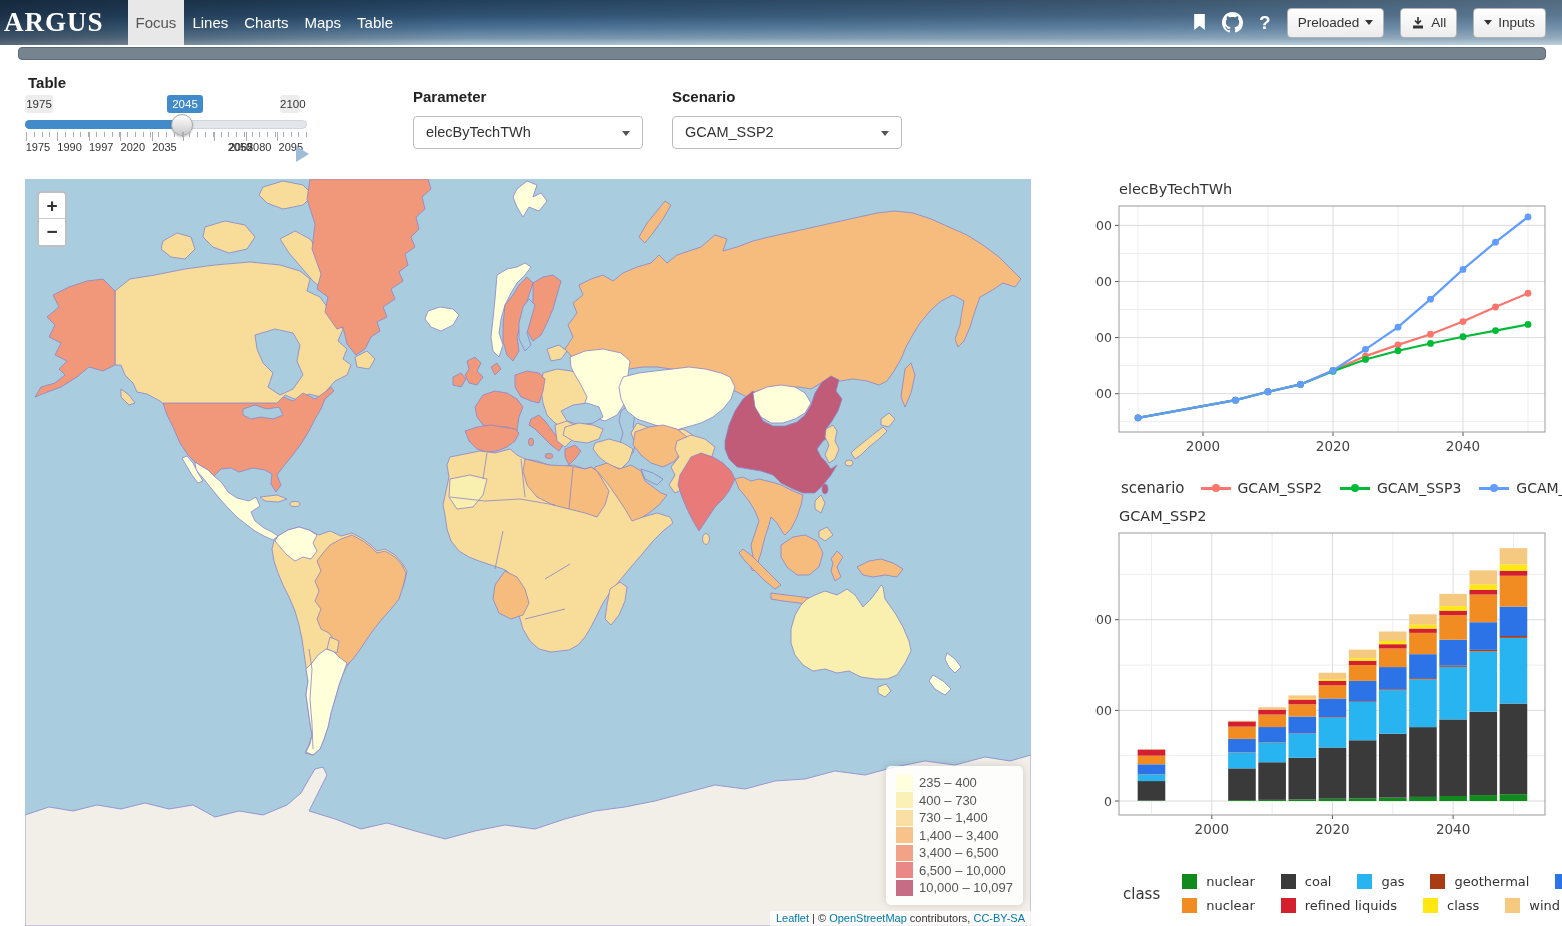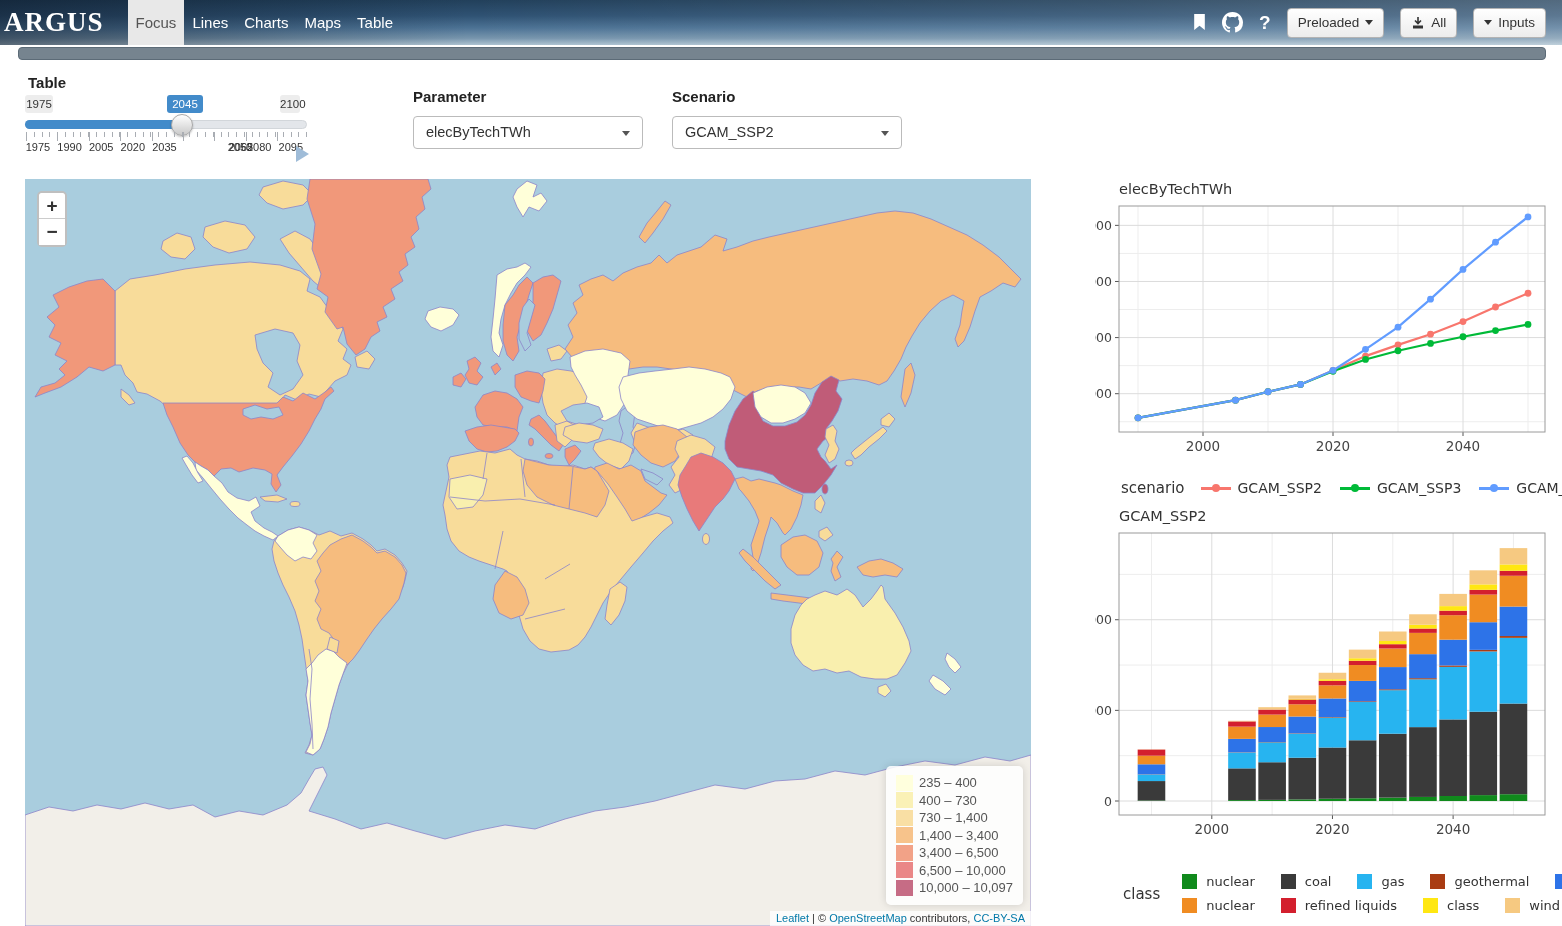--- a/index.html
+++ b/index.html
@@ -115,21 +115,21 @@
 <div class="irs-badge" id="badge-val">2045</div>
 <div class="irs-badge" id="badge-max">2100</div>
 <div id="track"></div>
 <div id="track-fill"></div>
 <div id="handle"></div>
 <div id="ticks-minor"></div>
 <div id="ticks-major"></div>
 <div id="tick-labels">
     <span class="tick-label" style="left: 23px;">1975</span>
     <span class="tick-label" style="left: 54.6px;">1990</span>
-    <span class="tick-label" style="left: 86.2px;">2005</span>
+    <span class="tick-label" style="left: 86.2px;">1997</span>
     <span class="tick-label" style="left: 117.8px;">2020</span>
     <span class="tick-label" style="left: 149.4px;">2035</span>
     <span class="tick-label" style="left: 181px; margin-left: 44px;">2050</span>
     <span class="tick-label" style="left: 226px;">2065</span>
     <span class="tick-label" style="left: 244.2px;">2080</span>
     <span class="tick-label" style="left: 275.8px;">2095</span>
   </div>
 <div id="play-btn"></div>
 
 <div class="sel-label" style="left:413px">Parameter</div>

